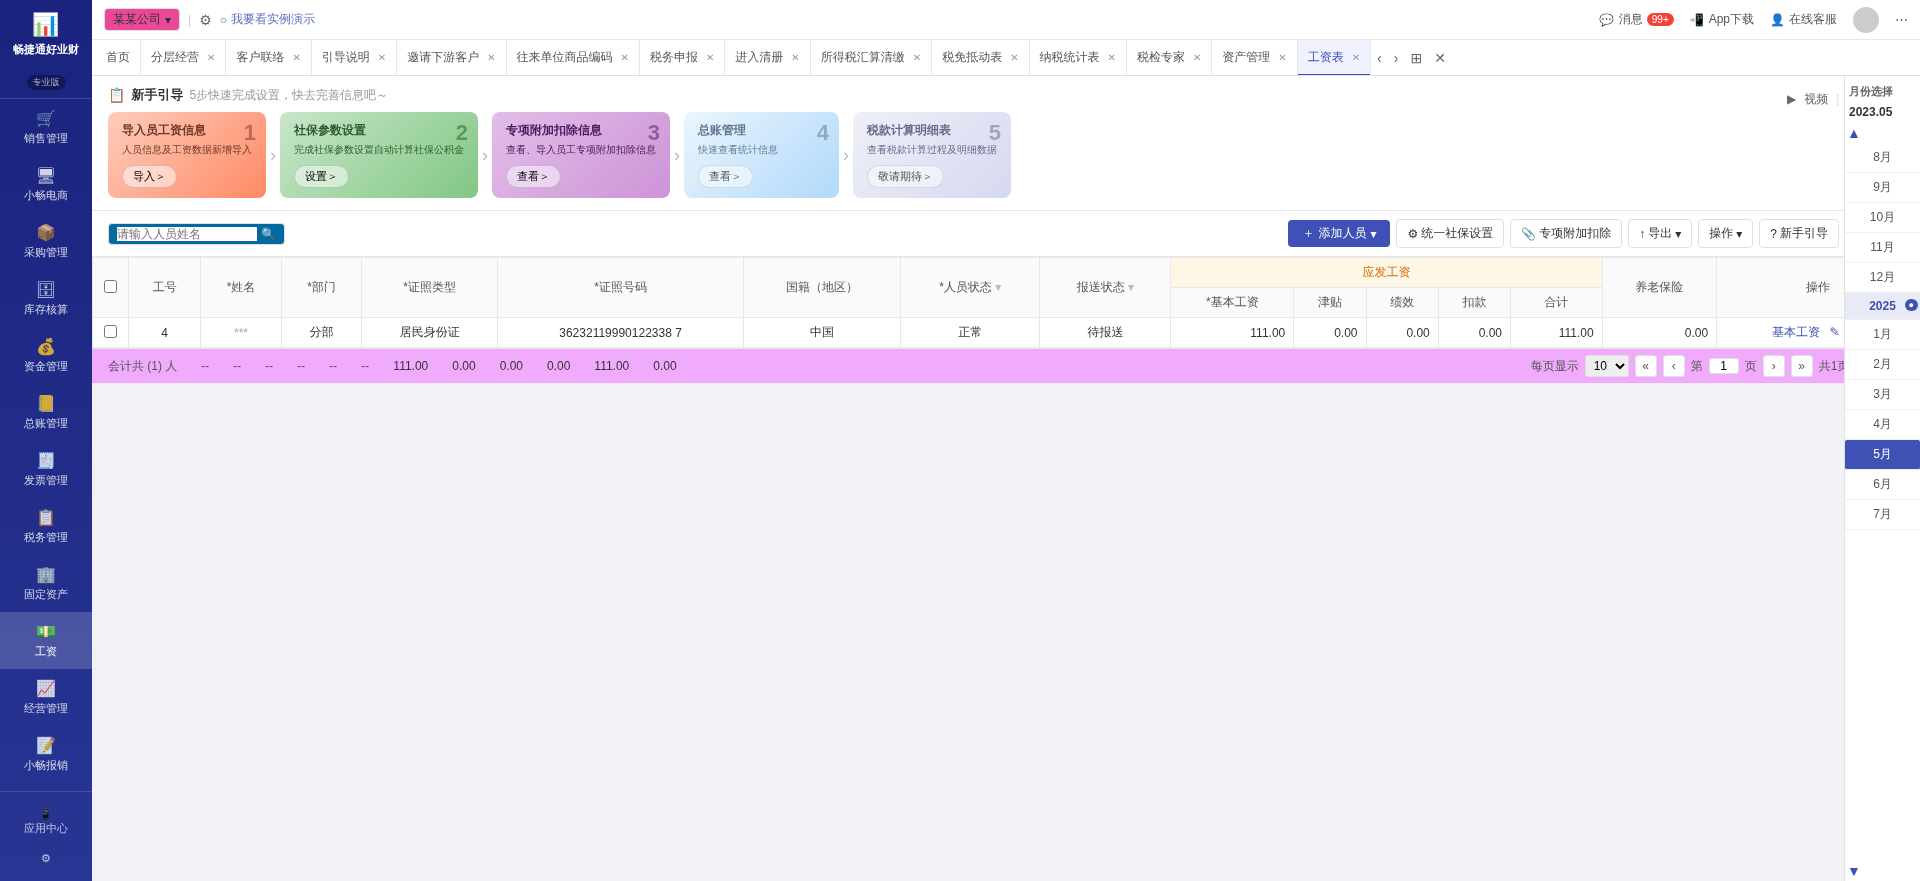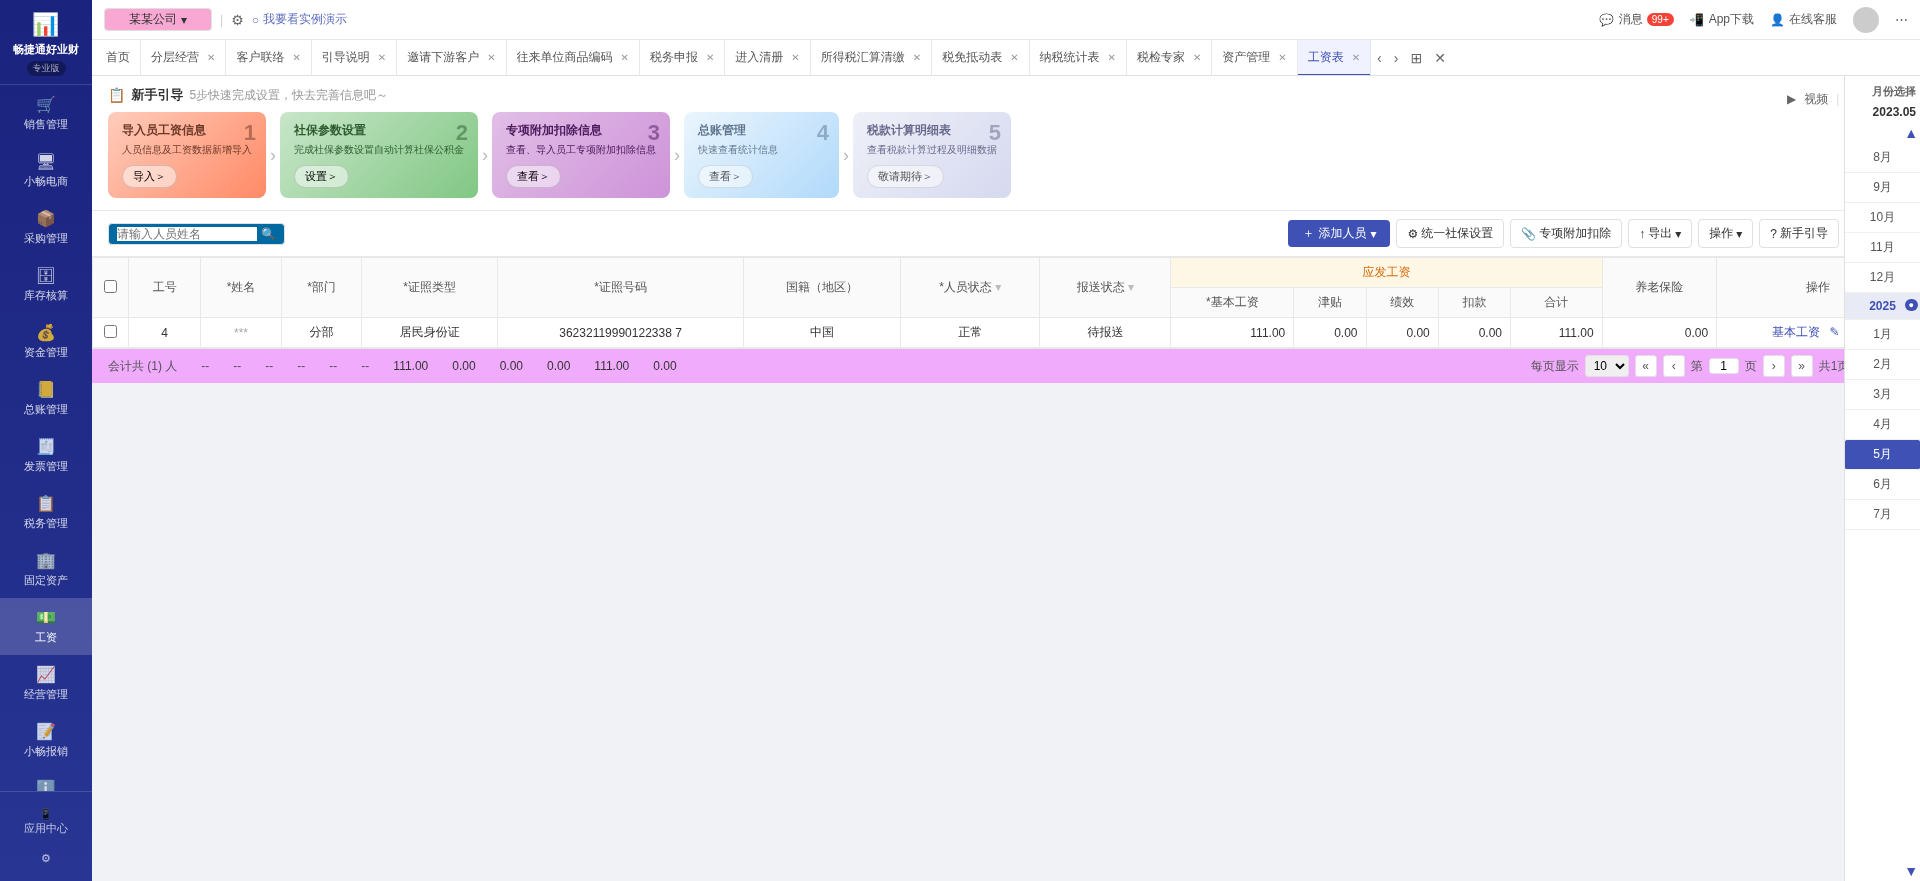--- a/index.html
+++ b/index.html
@@ -11,21 +11,21 @@
       background: linear-gradient(180deg, #1a237e 0%, #283593 100%);
       display: flex; flex-direction: column; align-items: center;
       z-index: 100; overflow: hidden;
     }
     .sidebar-logo {
       width: 100%; padding: 12px 8px 8px;
       display: flex; flex-direction: column; align-items: center;
       color: #fff; font-size: 11px; border-bottom: 1px solid rgba(255,255,255,0.15);
     }
     .sidebar-logo-icon { font-size: 22px; color: #ffb300; margin-bottom: 2px; }
-    .sidebar-edition { font-size: 9px; color: #aab; background: rgba(0,0,0,0.3); padding: 1px 6px; border-radius: 8px; margin-top: 4px; text-align: center; }
+    .sidebar-edition { font-size: 9px; color: #aab; background: rgba(0,0,0,0.3); padding: 1px 6px; border-radius: 8px; margin-top: 18px; text-align: center; }
     .sidebar-menu { flex: 1; width: 100%; overflow-y: auto; }
     .sidebar-item {
       width: 100%; padding: 10px 4px; display: flex; flex-direction: column;
       align-items: center; color: rgba(255,255,255,0.8); cursor: pointer;
       font-size: 11px; transition: background 0.2s;
     }
     .sidebar-item.active { background: rgba(255,255,255,0.18); color: #fff; }
     .sidebar-item-icon { font-size: 16px; margin-bottom: 3px; }
     .sidebar-bottom { width: 100%; padding: 8px 0; border-top: 1px solid rgba(255,255,255,0.15); }
     .sidebar-bottom-item {
@@ -39,22 +39,22 @@
     }
 
     
     .top-header {
       background: #fff; height: 40px; display: flex; align-items: center;
       padding: 0 12px; border-bottom: 1px solid #e8e8e8; justify-content: space-between;
       flex-shrink: 0;
     }
     .top-header-left { display: flex; align-items: center; gap: 8px; }
     .company-selector {
-      display: flex; align-items: center; gap: 4px; background: #f9a8d4;
-      border: 1px solid #e0e0e0; border-radius: 4px; padding: 2px 24px; cursor: pointer;
+      display: flex; align-items: center; gap: 4px; background: #ec4899;
+      border: 1px solid #e0e0e0; border-radius: 4px; padding: 2px 8px; cursor: pointer;
       font-size: 12px; color: #333;
     }
     .top-header-demo { display: flex; align-items: center; gap: 4px; color: #666; font-size: 12px; cursor: pointer; }
     .top-header-demo span { color: #5c6bc0; }
     .top-header-right { display: flex; align-items: center; gap: 16px; }
     .header-action { display: flex; align-items: center; gap: 4px; cursor: pointer; font-size: 12px; color: #555; }
     .badge { background: #f44336; color: #fff; border-radius: 10px; padding: 1px 5px; font-size: 10px; }
     .user-avatar { width: 26px; height: 26px; border-radius: 50%; background: #ccc; }
 
     
@@ -139,21 +139,21 @@
     }
     .footer-num { color: #333; }
     .pagination { margin-left: auto; display: flex; align-items: center; gap: 6px; font-size: 12px; }
     .page-btn { width: 22px; height: 22px; display: flex; align-items: center; justify-content: center; border: 1px solid #e0e0e0; border-radius: 3px; cursor: pointer; background: #fff; }
     .page-select { border: 1px solid #e0e0e0; border-radius: 3px; padding: 2px 4px; font-size: 12px; }
 
     
     .month-panel {
       position: absolute; right: 0; top: 0; width: 76px; background: #fff;
       border-left: 1px solid #e0e0e0; height: 100%; z-index: 50;
-      display: flex; flex-direction: column; align-items: flex-end;
+      display: flex; flex-direction: column; align-items: flex-start;
     }
     .month-panel-title { font-size: 11px; color: #666; padding: 8px 4px 4px; text-align: center; font-weight: bold; }
     .month-panel-year { font-size: 12px; color: #333; font-weight: bold; padding: 2px 4px 4px; }
     .month-nav-btn { background: none; border: none; cursor: pointer; color: #3f51b5; font-size: 14px; padding: 2px; }
     .month-list { width: 100%; flex: 1; overflow-y: auto; }
     .month-item {
       padding: 6px 4px; text-align: center; cursor: pointer; font-size: 12px;
       color: #555; border-bottom: 1px solid #f0f0f0;
     }
     .month-item.active { background: #3f51b5; color: #fff; border-radius: 2px; }

